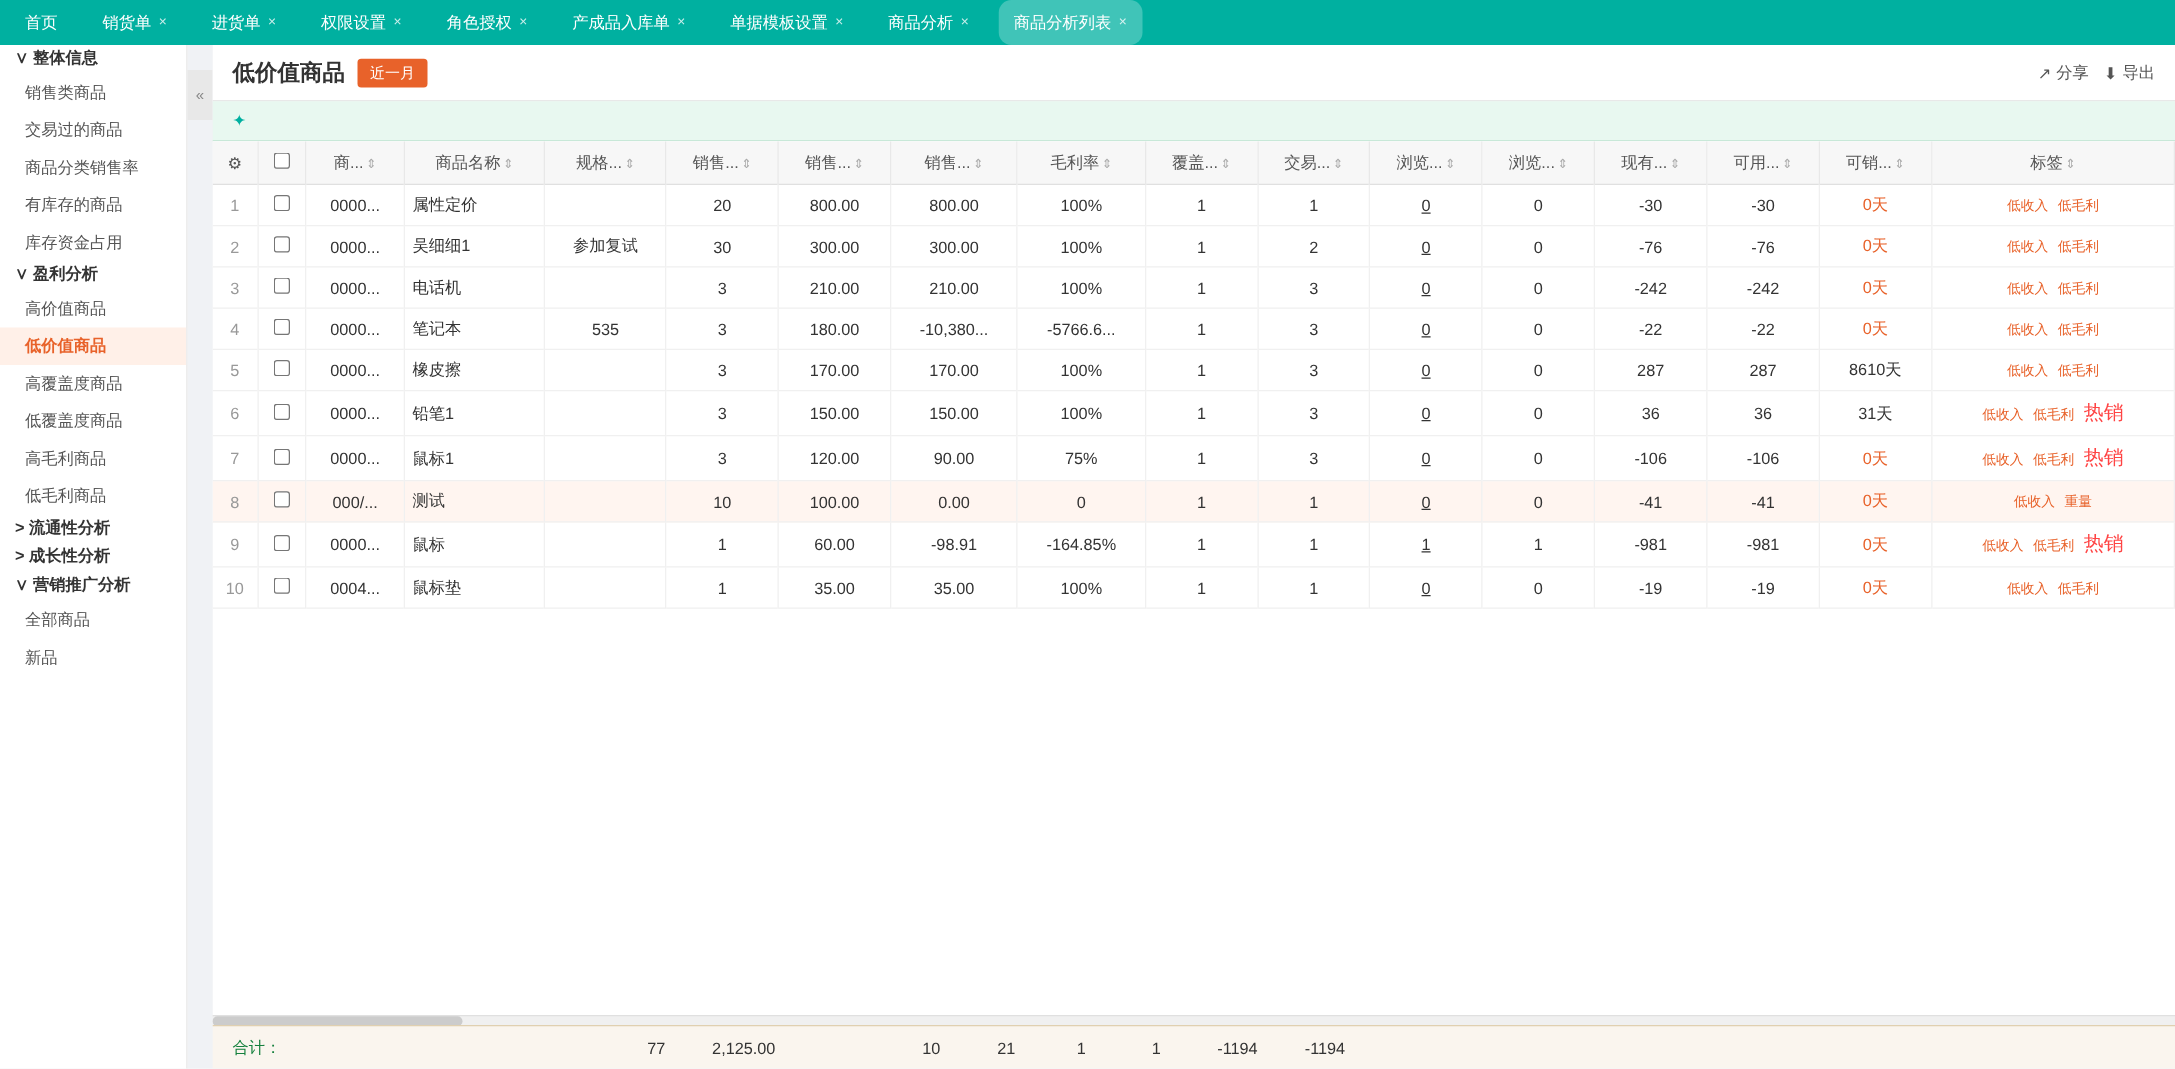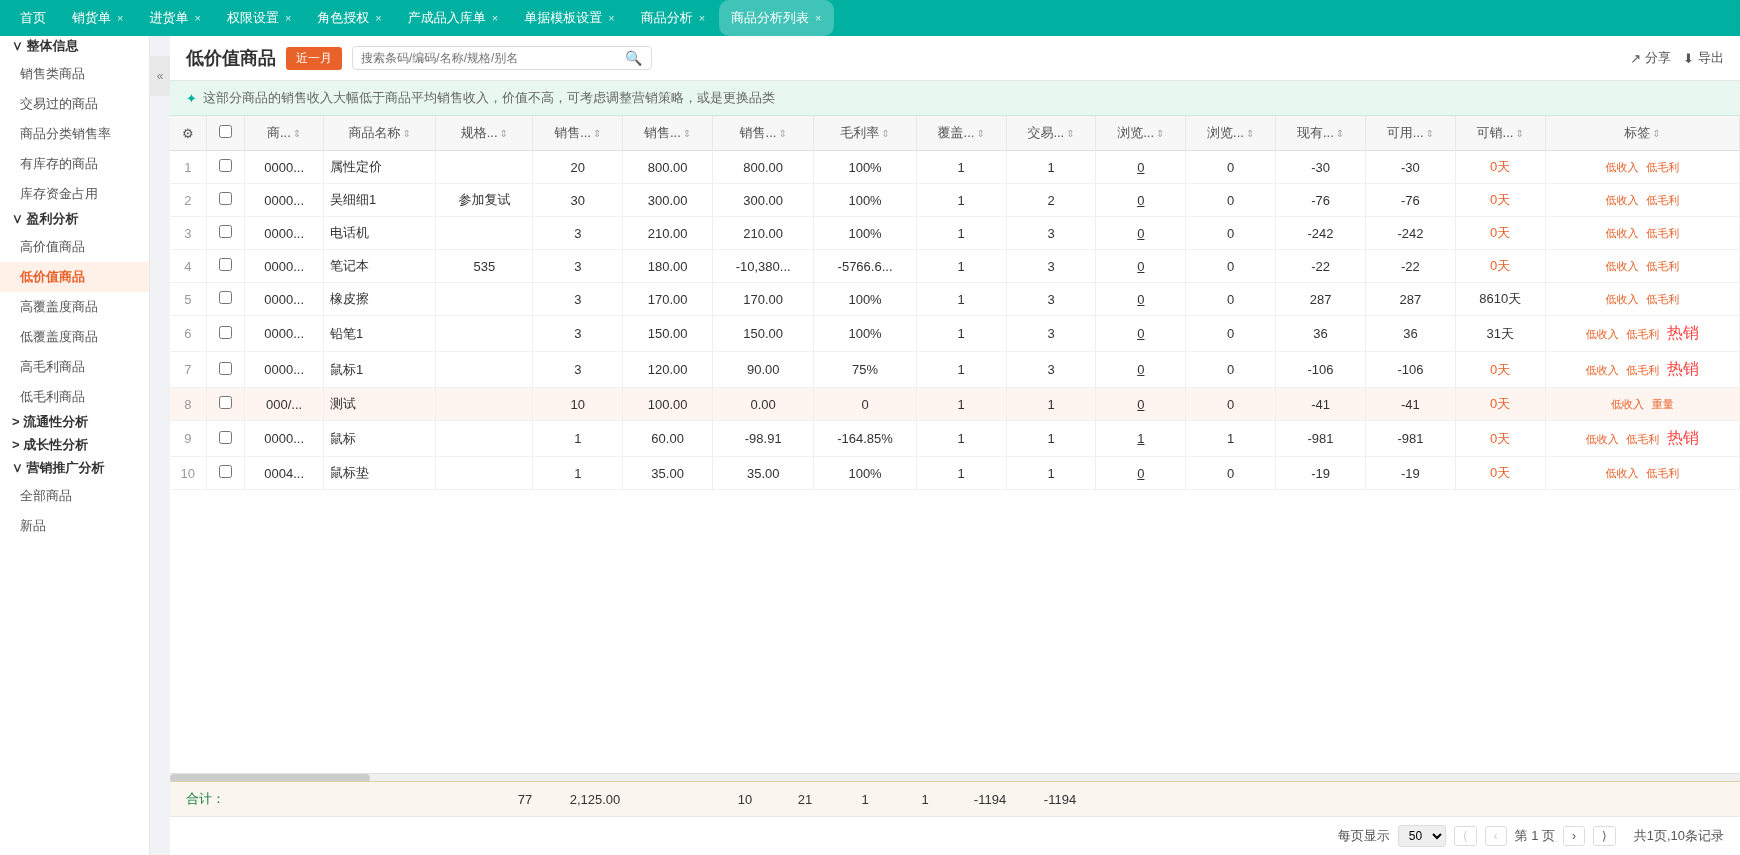--- a/index.html
+++ b/index.html
@@ -5,21 +5,21 @@
     * { box-sizing: border-box; margin: 0; padding: 0; font-family: 'Microsoft YaHei', Arial, sans-serif; font-size: 13px; }
     body { background: #f0f2f5; overflow-x: hidden; }
 
     
     .top-nav {
       background: #00b0a0;
       height: 36px;
       display: flex;
       align-items: center;
       padding: 4px 8px;
-      gap: 2px;
+      gap: 12px;
       color: white;
     }
     .nav-item {
       padding: 0 12px;
       height: 36px;
       display: flex;
       align-items: center;
       cursor: pointer;
       color: white;
       font-size: 13px;
@@ -307,39 +307,34 @@
       <div class="sidebar-item">全部商品</div>
       <div class="sidebar-item">新品</div>
     </div>
 
   <button class="collapse-btn">«</button>
 
   <div class="content">
     <div class="page-header">
       <span class="page-title">低价值商品</span>
       <button class="filter-btn">近一月</button>
-      <div class="search-bar">
-        <input type="text" placeholder="搜索条码/编码/名称/规格/别名" style="">
-        <span class="search-icon">🔍</span>
-      </div>
       <div class="header-actions">
         <button class="action-btn">
           <span>↗</span>
           <span>分享</span>
         </button>
         <button class="action-btn">
           <span>⬇</span>
           <span>导出</span>
         </button>
       </div>
     </div>
 
     <div class="info-banner">
       <span class="star">✦</span>
-      <span>这部分商品的销售收入大幅低于商品平均销售收入，价值不高，可考虑调整营销策略，或是更换品类</span>
     </div>
 
     <div class="table-wrapper">
       <table>
         <thead>
           <tr id="table-header">
               <th><span>⚙</span></th>
               <th><input type="checkbox" style=""></th>
               <th><span>商...</span><span class="sort-icon">⇕</span></th>
               <th><span>商品名称</span><span class="sort-icon">⇕</span></th>
@@ -566,26 +561,14 @@
     <span class="footer-cell" style="min-width:80px"></span>
     <span class="footer-cell" style="min-width:60px">10</span>
     <span class="footer-cell" style="min-width:60px">21</span>
     <span class="footer-cell" style="min-width:60px">1</span>
     <span class="footer-cell" style="min-width:60px">1</span>
     <span class="footer-cell" style="min-width:70px">-1194</span>
     <span class="footer-cell" style="min-width:70px">-1194</span>
   </div>
 </div>
 
-    <div class="pagination-bar" id="pagination-bar">
-  <span class="page-size-label">每页显示</span>
-  <select class="page-size-select">
-    <option>50</option>
-  </select>
-  <button class="page-btn" disabled="">⟨</button>
-  <button class="page-btn" disabled="">‹</button>
-  <span class="page-info">第 1 页</span>
-  <button class="page-btn">›</button>
-  <button class="page-btn">⟩</button>
-  <span class="total-info">共1页,10条记录</span>
-</div>
   </div>
 </div>
 
 </body></html>

